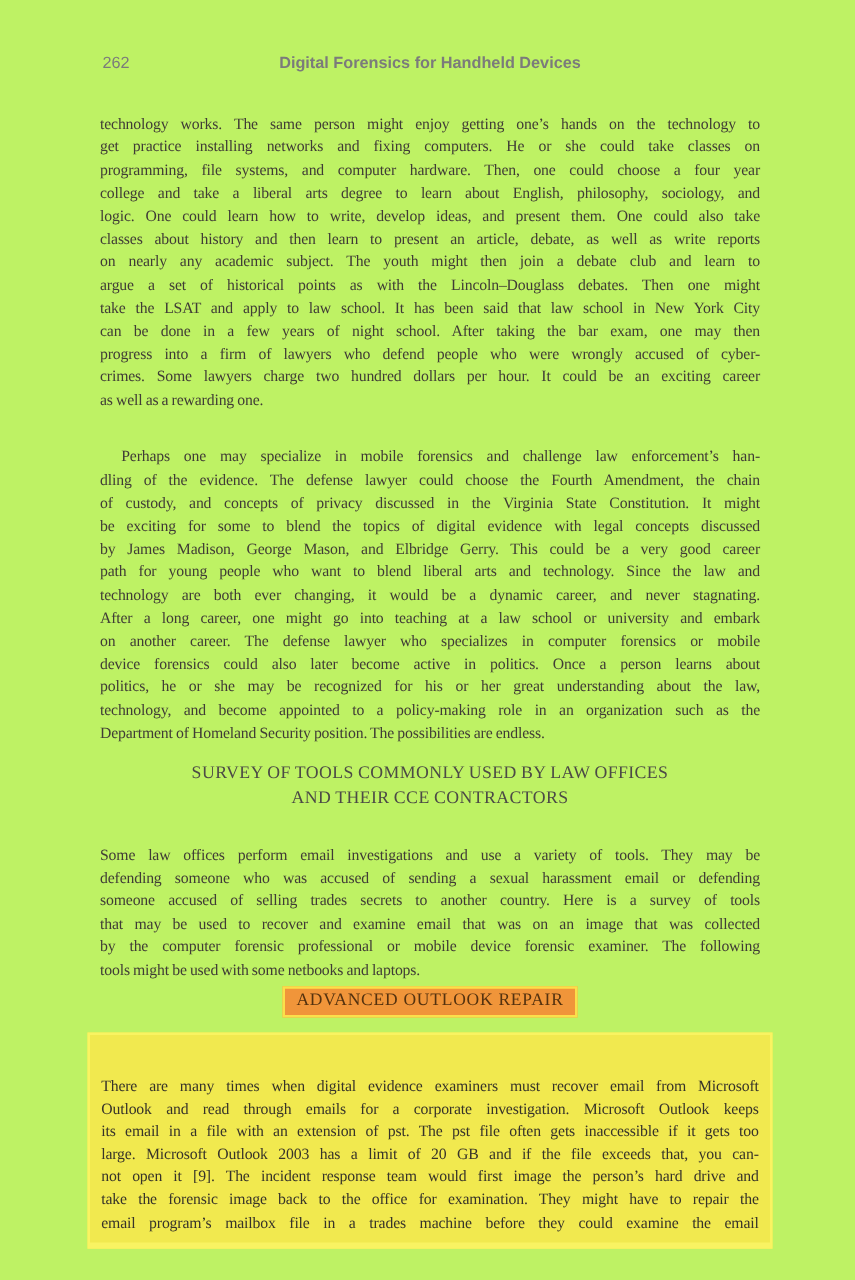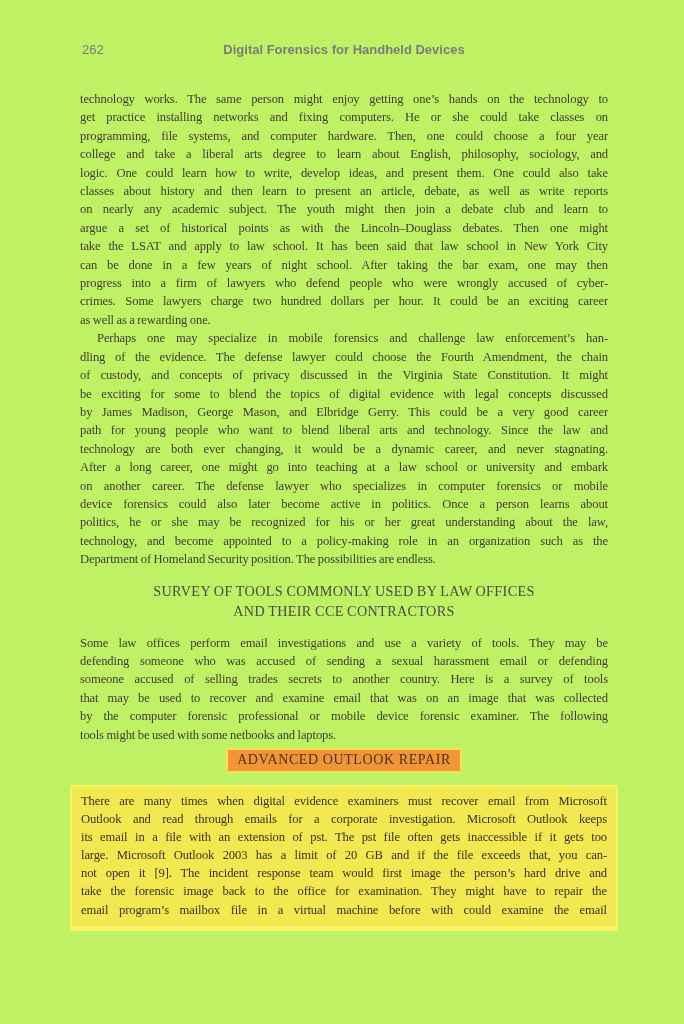--- a/index.html
+++ b/index.html
@@ -27,20 +27,21 @@
   }
   .page-number { position: absolute; left: 2px; top: 0; }
   .running-title { position: absolute; left: 0; right: 0; text-align: center; top: 0; font-weight: bold; }
 
   
   .para {
     font-size: 12.6px;
     line-height: 18.4px;
     letter-spacing: -0.12px;
     word-spacing: -0.5px;
+    margin-top: 27px;
   }
   .tline { text-align: justify; text-align-last: justify; white-space: normal; }
   .tline-last { text-align-last: left; }
   .tline-indent { text-indent: 17px; }
 
   
   .section-heading {
     margin-top: 12px;
     margin-bottom: 13px;
     font-size: 14.2px;
@@ -137,17 +138,17 @@
   </div>
 
   <div class="highlight-block">
     <div class="para">
         <div class="tline">There are many times when digital evidence examiners must recover email from Microsoft</div>
         <div class="tline">Outlook and read through emails for a corporate investigation. Microsoft Outlook keeps</div>
         <div class="tline">its email in a file with an extension of pst. The pst file often gets inaccessible if it gets too</div>
         <div class="tline">large. Microsoft Outlook 2003 has a limit of 20 GB and if the file exceeds that, you can-</div>
         <div class="tline">not open it [9]. The incident response team would first image the person’s hard drive and</div>
         <div class="tline">take the forensic image back to the office for examination. They might have to repair the</div>
-        <div class="tline">email program’s mailbox file in a virtual machine before with could examine the email</div>
+        <div class="tline">email program’s mailbox file in a trades machine before they could examine the email</div>
       </div>
   </div>
 
 </div>
 
 </body></html>

